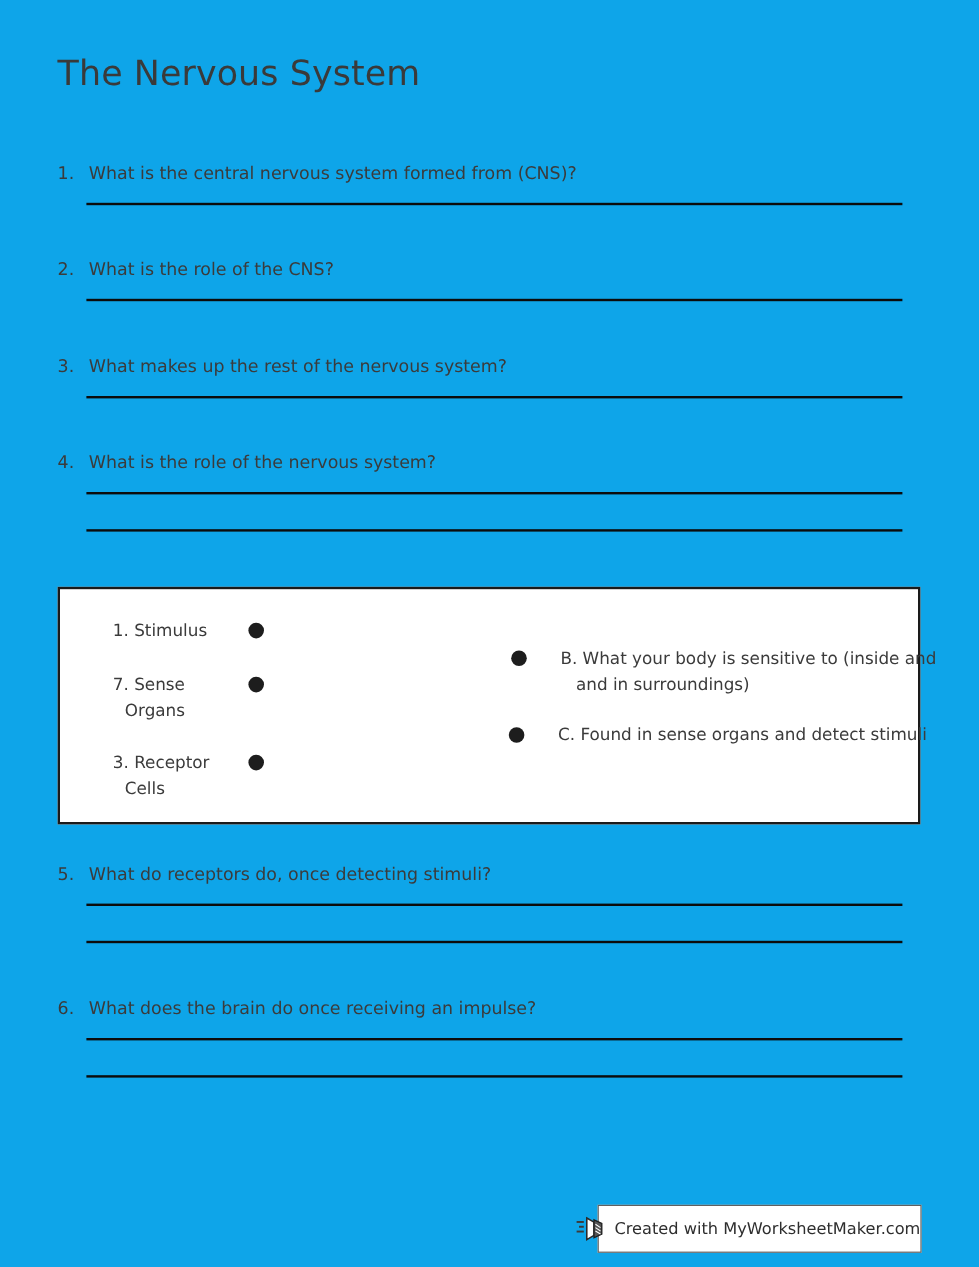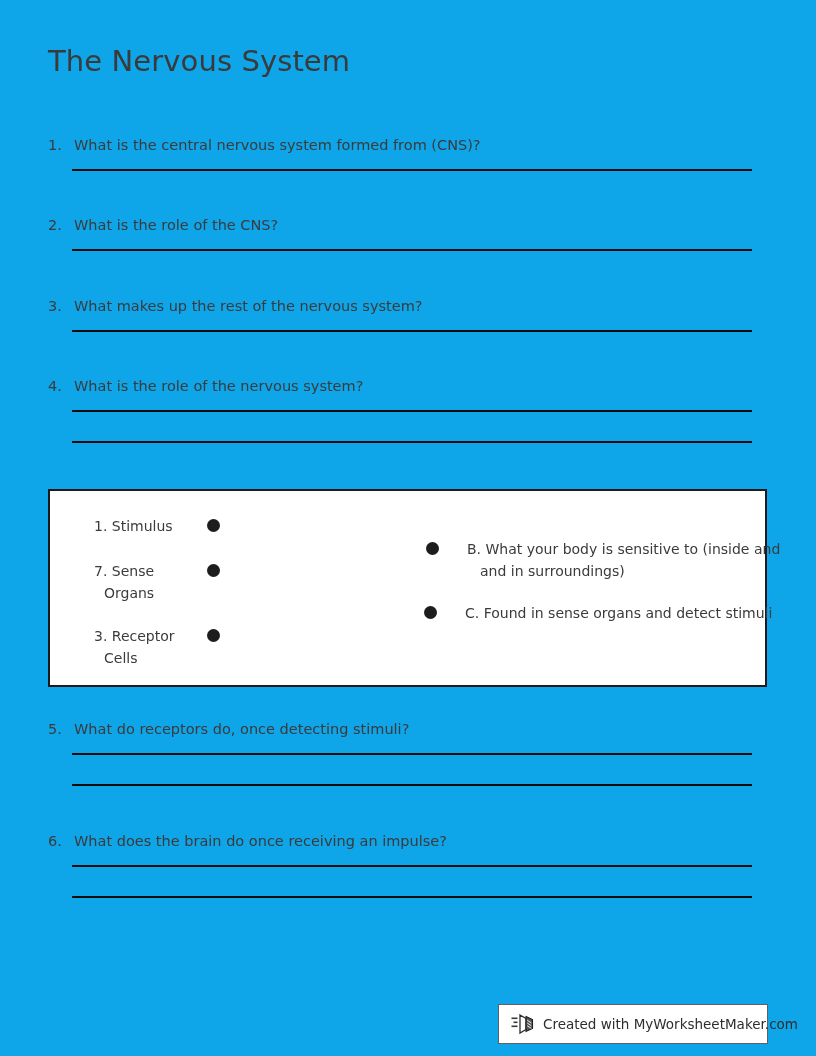--- a/index.html
+++ b/index.html
@@ -171,20 +171,21 @@
     position: absolute;
     left: 498px;
     top: 1004px;
     width: 270px;
     height: 40px;
     border: 1.4px solid #606060;
     background: #ffffff;
     display: flex;
     align-items: center;
     padding-left: 12px;
+    justify-content: flex-end;
   }
   .badge-icon {
     width: 26px;
     height: 24px;
     flex: 0 0 26px;
     position: relative;
     margin-right: 6px;
   }
   .badge-text {
     font-size: 13.5px;

